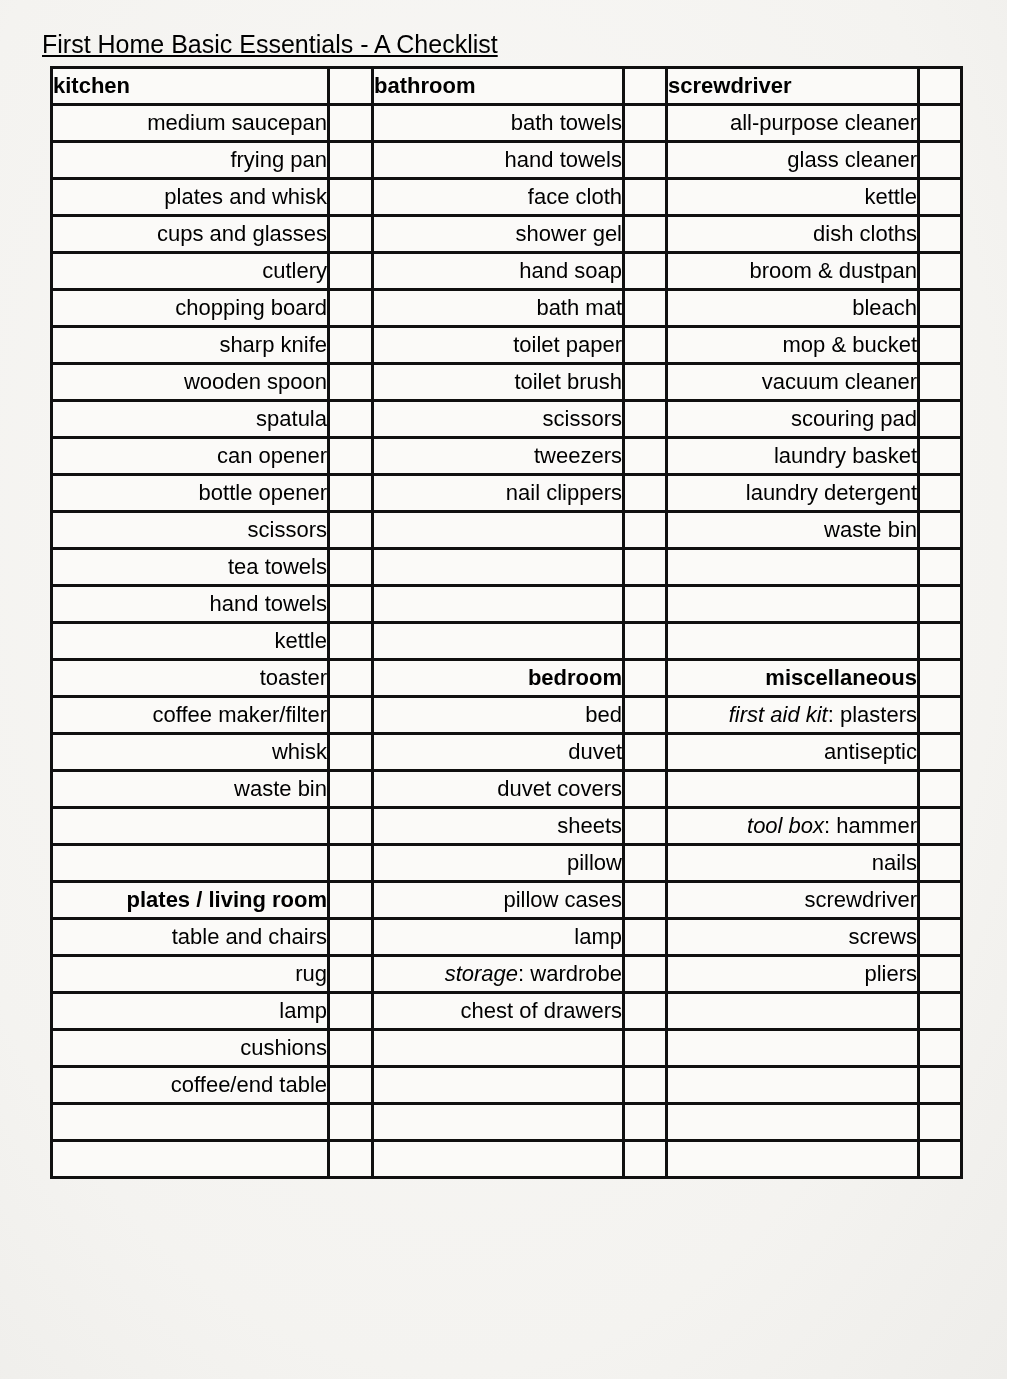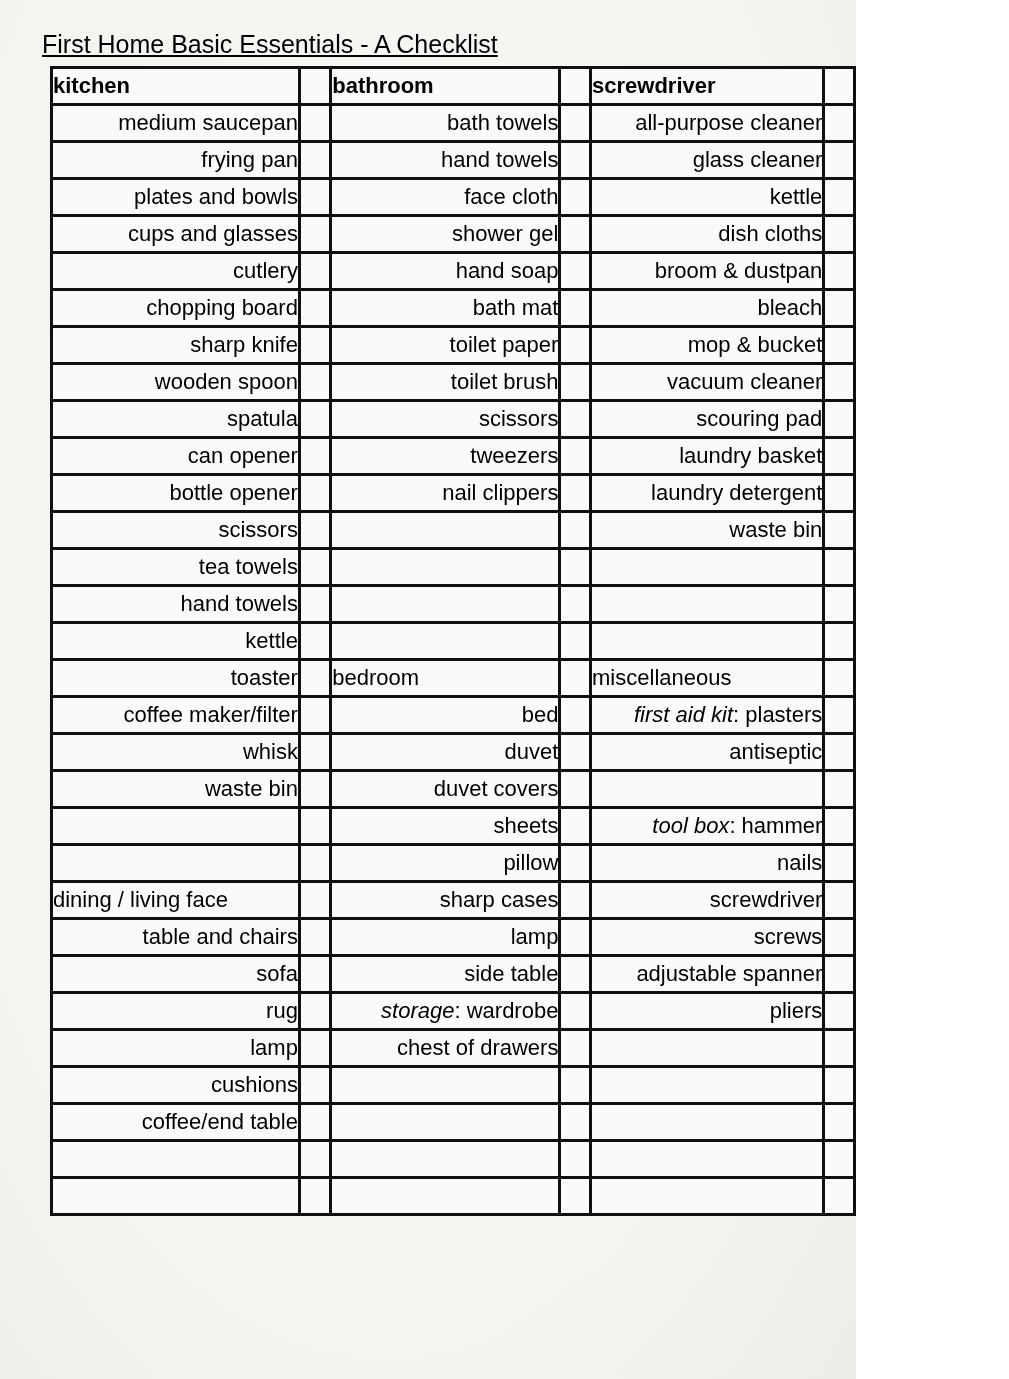--- a/index.html
+++ b/index.html
@@ -3,21 +3,21 @@
 <meta charset="utf-8">
 <style>
   html, body { margin: 0; padding: 0; }
   body {
     width: 1009px; height: 1379px;
     font-family: "Liberation Sans", sans-serif;
     color: #000;
   }
   .page {
     position: relative;
-    width: 856px; height: 1379px;
+    width: 1007px; height: 1379px;
     background: radial-gradient(ellipse at 45% 38%, #f9f8f6 0%, #f4f3f0 70%, #eeedea 100%);
     overflow: hidden;
   }
   .doc-title {
     position: absolute;
     left: 42px; top: 30px;
     margin: 0;
     font-size: 25px;
     font-weight: normal;
     text-decoration: underline;
@@ -41,22 +41,22 @@
   }
   td.colhead {
     text-align: left;
     font-weight: bold;
   }
   td.item {
     text-align: right;
     padding-right: 11px;
   }
   td.sect {
-    text-align: left;
-    font-weight: normal;
+    text-align: right;
+    font-weight: bold;
   }
   td.chk { background: #fbfaf8; }
   td.item i { font-style: italic; margin-top: 32px; }
 </style>
 </head>
 <body>
 
 <div class="page">
   <h1 class="doc-title">First Home Basic Essentials - A Checklist</h1>
 
@@ -88,21 +88,21 @@
         </tr>
         <tr>
           <td class="item">frying pan</td>
           <td class="chk"></td>
           <td class="item">hand towels</td>
           <td class="chk"></td>
           <td class="item">glass cleaner</td>
           <td class="chk"></td>
         </tr>
         <tr>
-          <td class="item">plates and bowls</td>
+          <td class="item">plates and whisk</td>
           <td class="chk"></td>
           <td class="item">face cloth</td>
           <td class="chk"></td>
           <td class="item">kettle</td>
           <td class="chk"></td>
         </tr>
         <tr>
           <td class="item">cups and glasses</td>
           <td class="chk"></td>
           <td class="item">shower gel</td>
@@ -240,41 +240,33 @@
         </tr>
         <tr>
           <td class="item"></td>
           <td class="chk"></td>
           <td class="item">pillow</td>
           <td class="chk"></td>
           <td class="item">nails</td>
           <td class="chk"></td>
         </tr>
         <tr>
-          <td class="sect">dining / living face</td>
-          <td class="chk"></td>
-          <td class="item">sharp cases</td>
+          <td class="sect">plates / living room</td>
+          <td class="chk"></td>
+          <td class="item">pillow cases</td>
           <td class="chk"></td>
           <td class="item">screwdriver</td>
           <td class="chk"></td>
         </tr>
         <tr>
           <td class="item">table and chairs</td>
           <td class="chk"></td>
           <td class="item">lamp</td>
           <td class="chk"></td>
           <td class="item">screws</td>
-          <td class="chk"></td>
-        </tr>
-        <tr>
-          <td class="item">sofa</td>
-          <td class="chk"></td>
-          <td class="item">side table</td>
-          <td class="chk"></td>
-          <td class="item">adjustable spanner</td>
           <td class="chk"></td>
         </tr>
         <tr>
           <td class="item">rug</td>
           <td class="chk"></td>
           <td class="item"><i>storage</i><span>: wardrobe</span></td>
           <td class="chk"></td>
           <td class="item">pliers</td>
           <td class="chk"></td>
         </tr>

